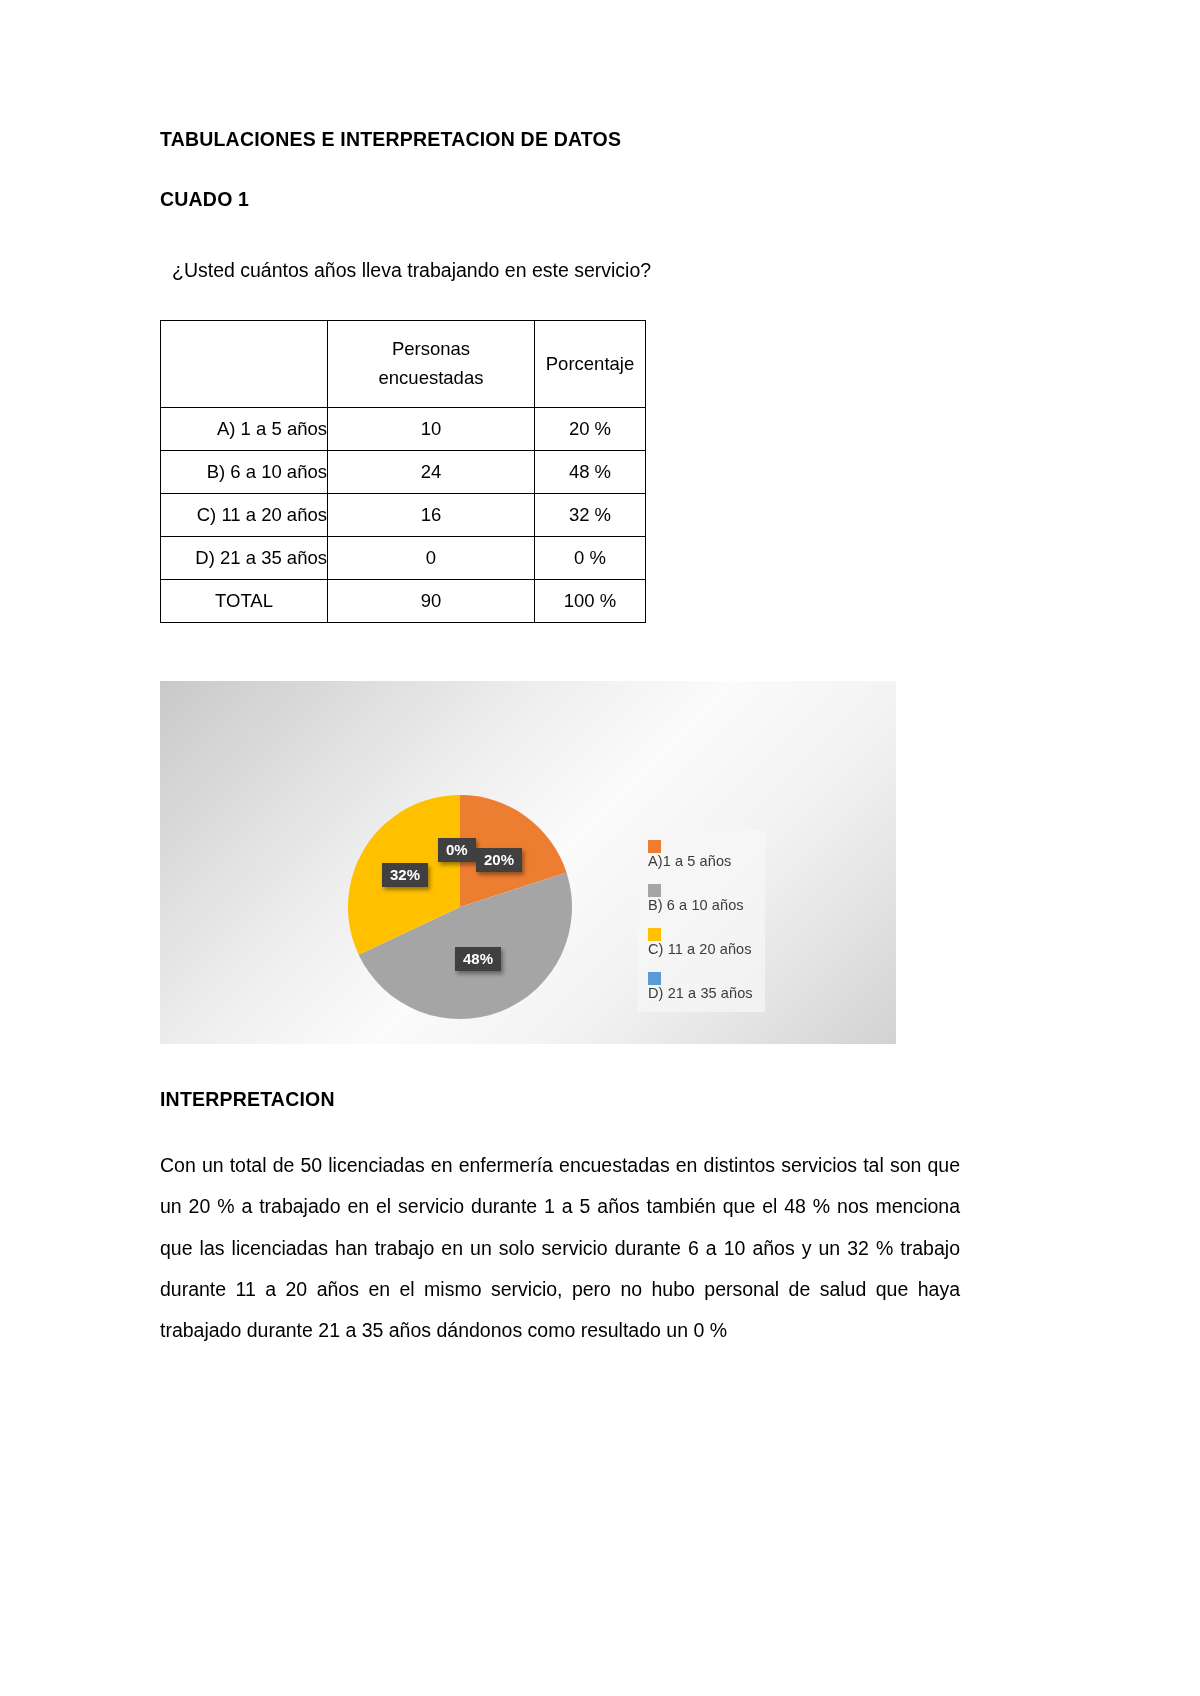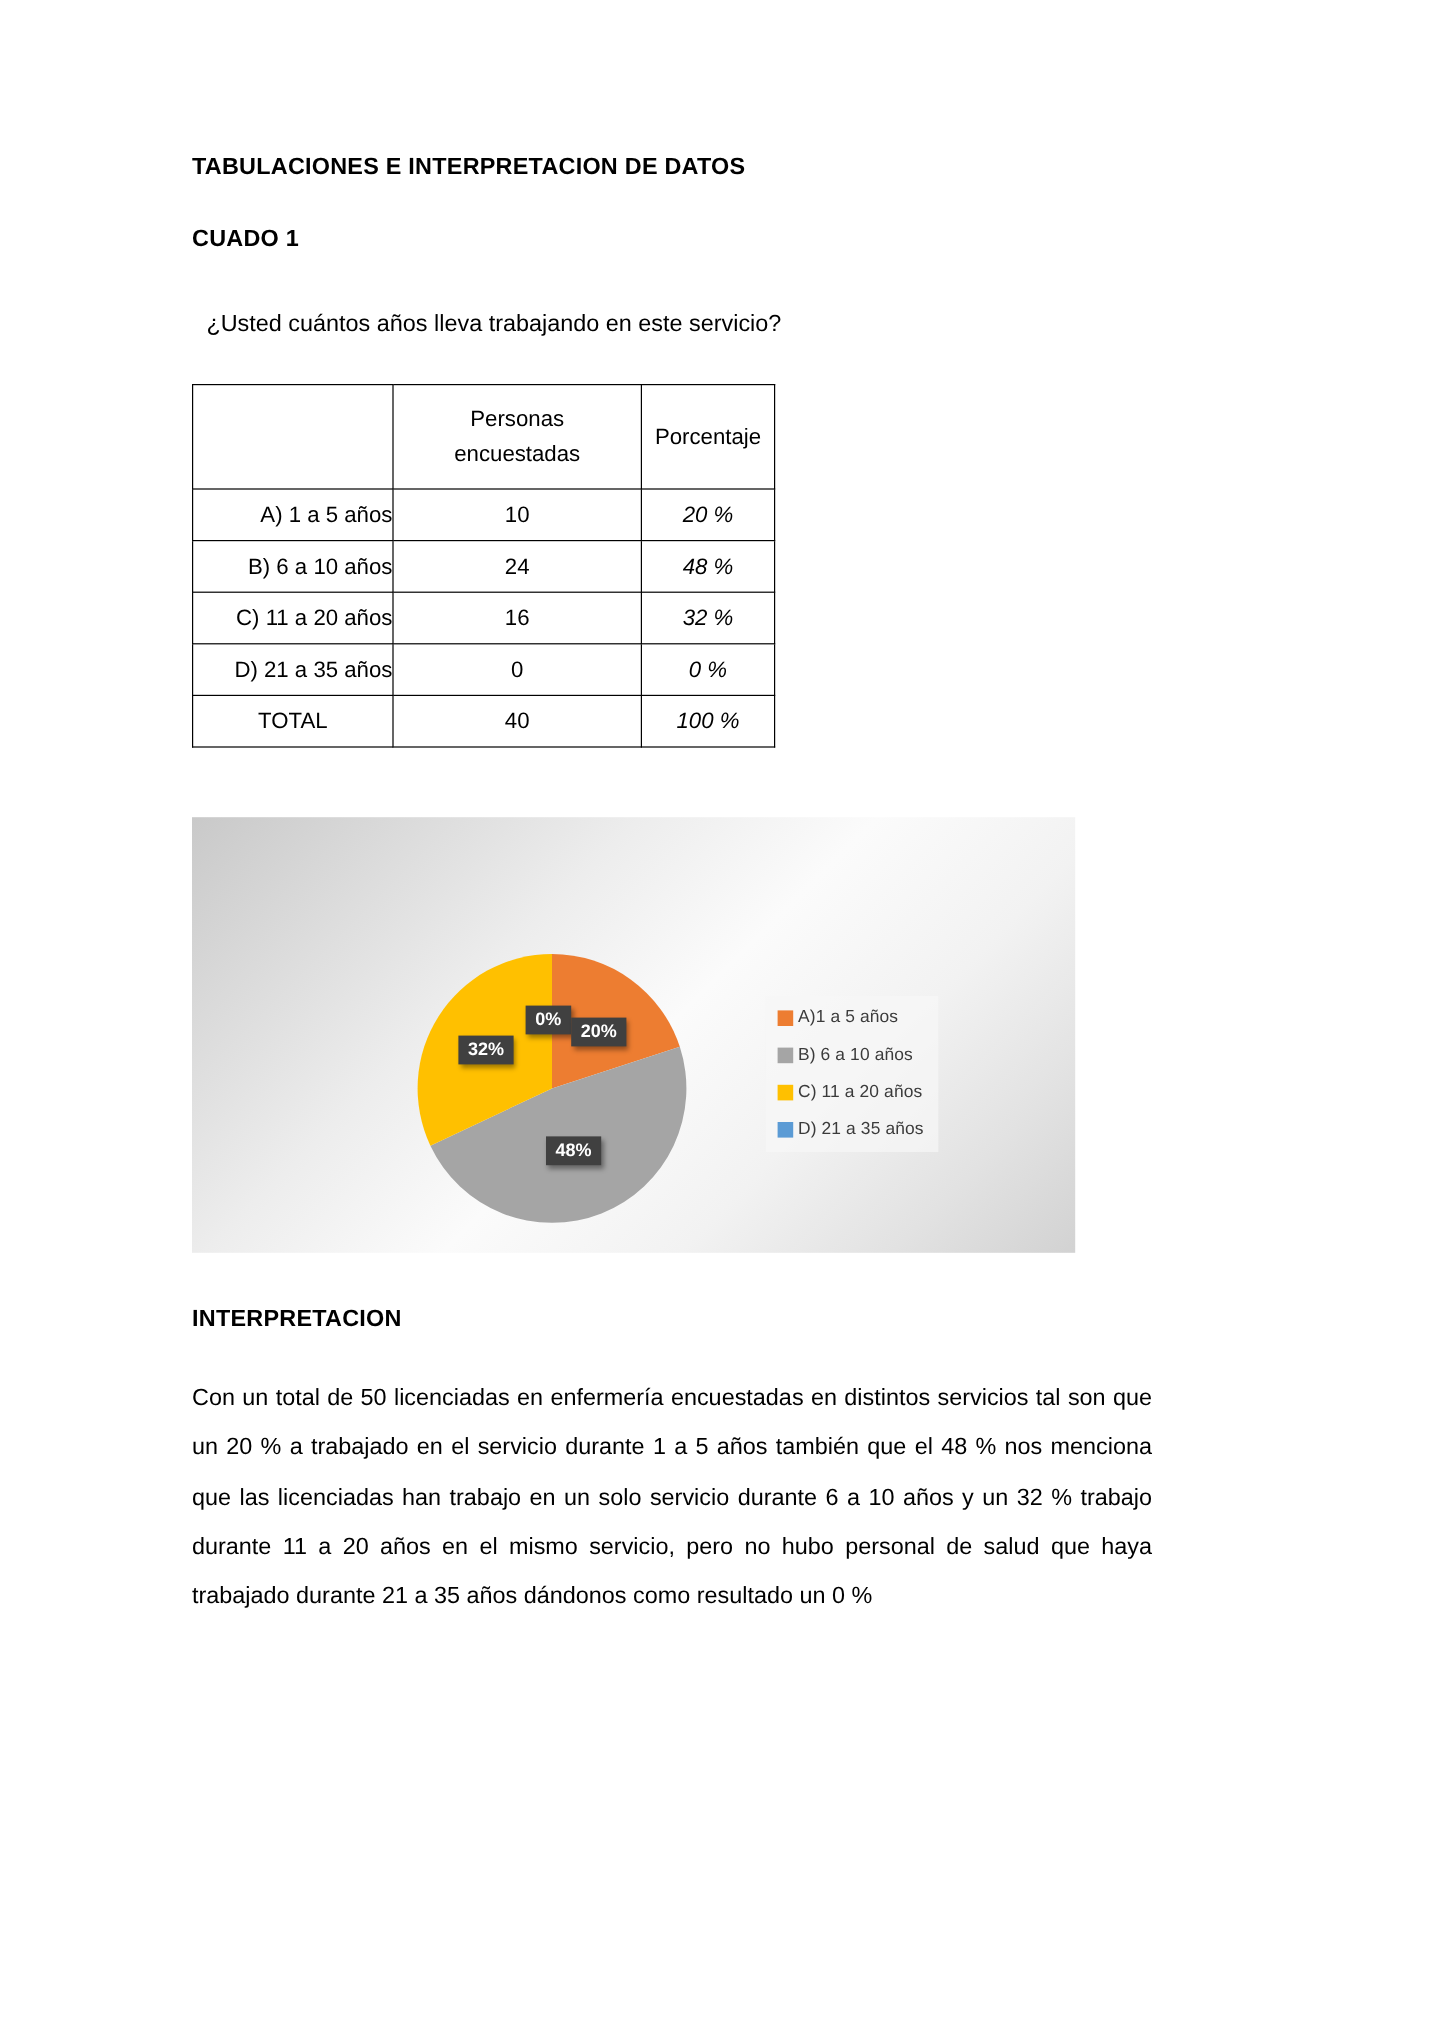--- a/index.html
+++ b/index.html
@@ -79,21 +79,21 @@
   .cat-cell {
     text-align: right;
     padding-left: 7px;
     font-weight: bold;
   }
   .total-cell {
     text-align: center;
     font-weight: normal;
   }
   .num-cell { font-weight: bold; }
-  .pct-cell { font-weight: bold; font-style: italic; }
+  .pct-cell { font-weight: bold; }
 
   
   .chart-block {
     margin-top: 58px;
     width: 736px;
     height: 363px;
     position: relative;
     background: linear-gradient(135deg,
         #c9c9c9 0%,
         #d8d8d8 14%,
@@ -142,23 +142,24 @@
 
   .legend {
     position: absolute;
     left: 478px;
     top: 149px;
     background: rgba(247,247,247,0.72);
     padding: 10px 12px 11px 10px;
   }
   .legend-row {
     display: flex;
-    align-items: center;
+    align-items: flex-start;
     margin-bottom: 15px;
     white-space: nowrap;
+    flex-direction: column;
   }
   .legend-row:last-child { margin-bottom: 0; }
   .legend-swatch {
     width: 13px;
     height: 13px;
     margin-right: 4px;
     flex: 0 0 auto;
   }
   .legend-text {
     font-size: 14.5px;
@@ -221,21 +222,21 @@
             <td class="body-cell num-cell">16</td>
             <td class="body-cell pct-cell">32 %</td>
           </tr>
           <tr>
             <td class="body-cell cat-cell">D) 21 a 35 años</td>
             <td class="body-cell num-cell">0</td>
             <td class="body-cell pct-cell">0 %</td>
           </tr>
           <tr>
             <td class="body-cell total-cell">TOTAL</td>
-            <td class="body-cell num-cell">40</td>
+            <td class="body-cell num-cell">90</td>
             <td class="body-cell pct-cell">100 %</td>
           </tr>
         </tbody>
       </table>
     </div>
 
     <div class="chart-block">
 
       <div class="chart-title">
       </div>

